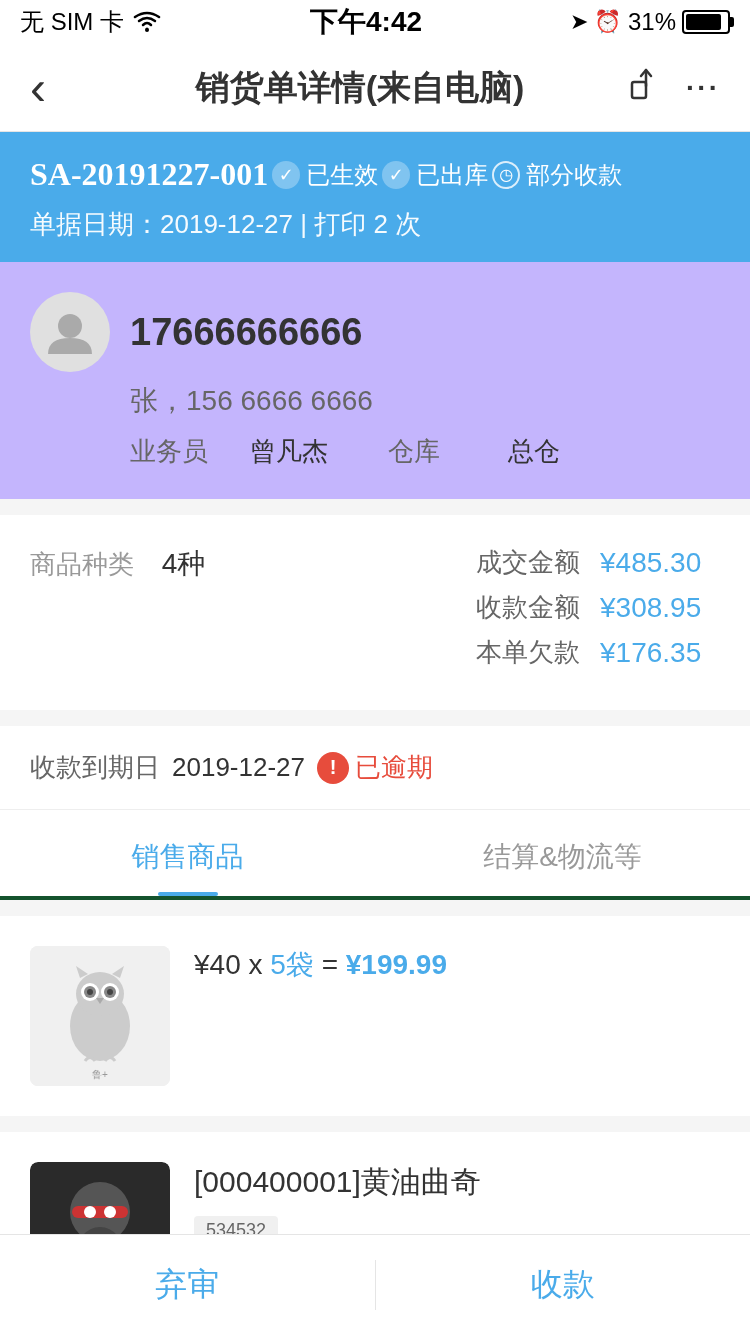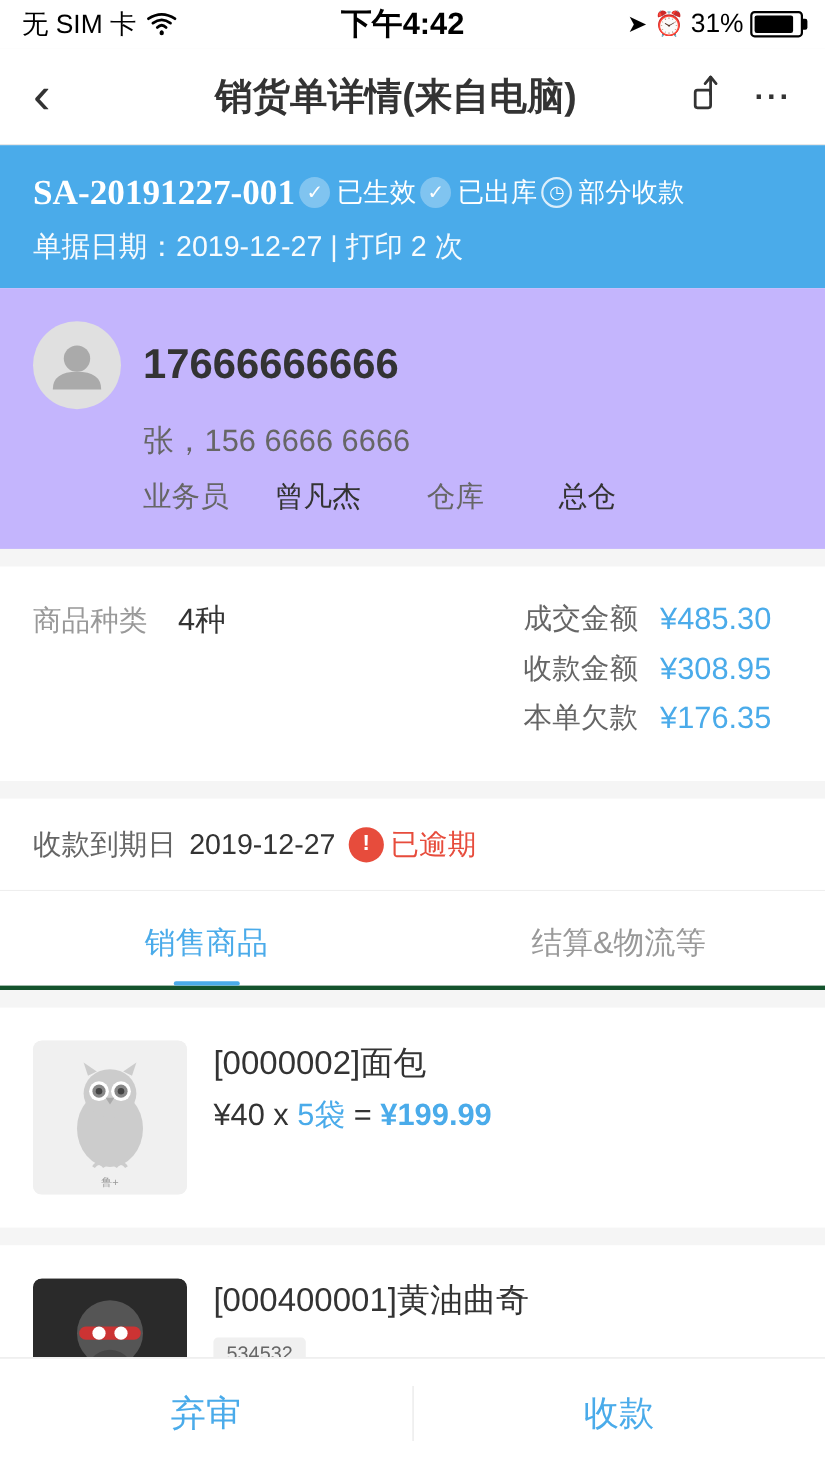--- a/index.html
+++ b/index.html
@@ -520,21 +520,20 @@
         <path d="M50 32 L46 20 L58 28 Z" fill="#ccc"></path>
         <path d="M90 32 L94 20 L82 28 Z" fill="#ccc"></path>
 
         <path d="M55 115 Q60 108 65 115" stroke="#ccc" stroke-width="3" fill="none"></path>
         <path d="M75 115 Q80 108 85 115" stroke="#ccc" stroke-width="3" fill="none"></path>
 
         <text x="70" y="132" text-anchor="middle" font-size="10" fill="#999">鲁+</text>
       </svg>
     </div>
     <div class="product-info">
-      <div class="product-name">[0000002]面包</div>
       <div class="product-price">
         <span>¥40</span>
         <span> x </span>
         <span class="qty">5袋</span>
         <span> = </span>
         <span class="total">¥199.99</span>
       </div>
     </div>
   </div>
 

